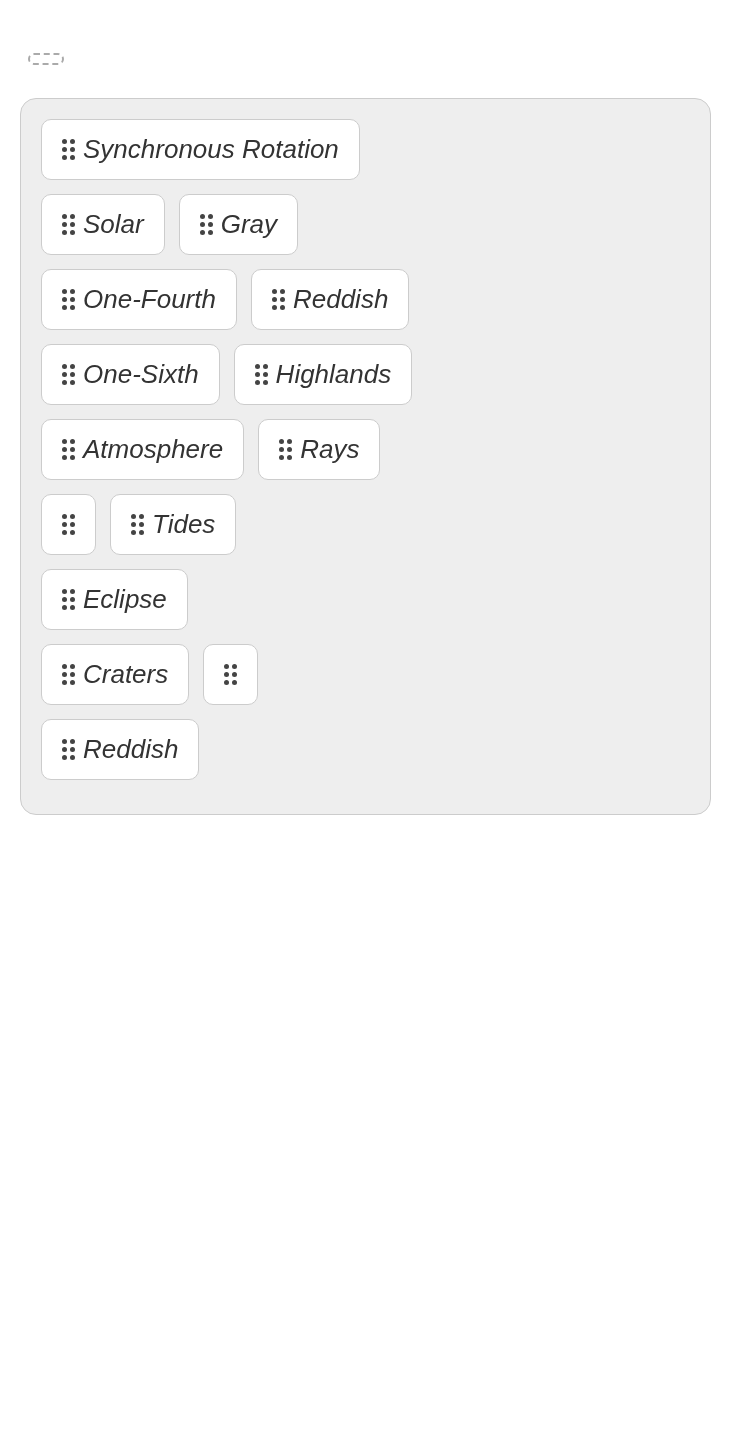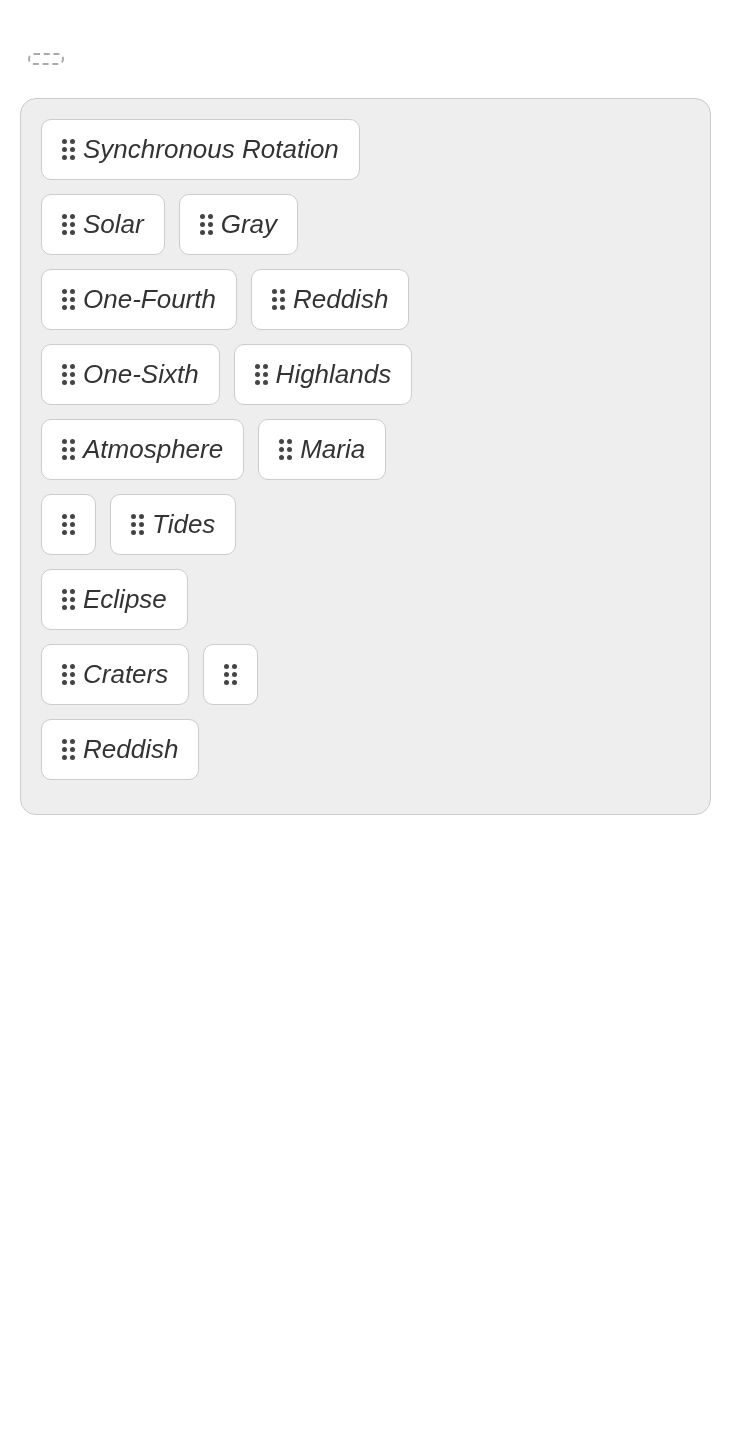--- a/index.html
+++ b/index.html
@@ -249,21 +249,21 @@
           </span>
           <span class="dots-row">
             <span class="dot"></span>
             <span class="dot"></span>
           </span>
           <span class="dots-row">
             <span class="dot"></span>
             <span class="dot"></span>
           </span>
         </span>
-        <span>Maria</span>
+        <span>Rays</span>
       </div>
     </div>
     <div class="drag-row">
       <div class="drag-chip" draggable="true">
         <span class="dots">
           <span class="dots-row">
             <span class="dot"></span>
             <span class="dot"></span>
           </span>
           <span class="dots-row">

